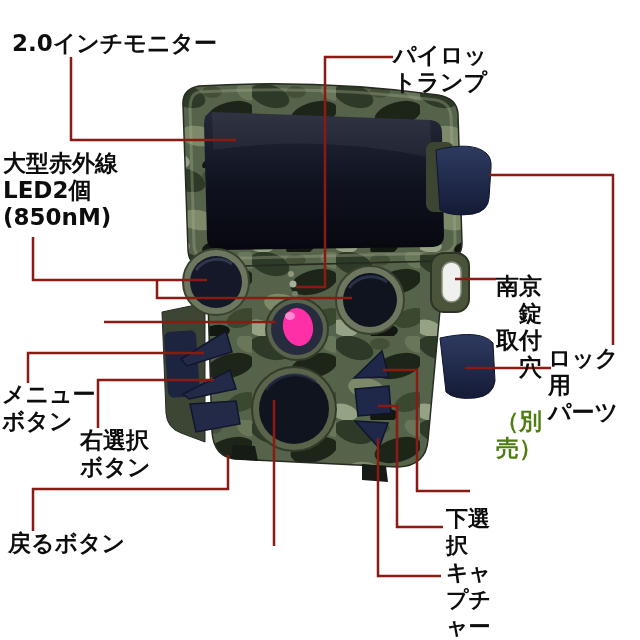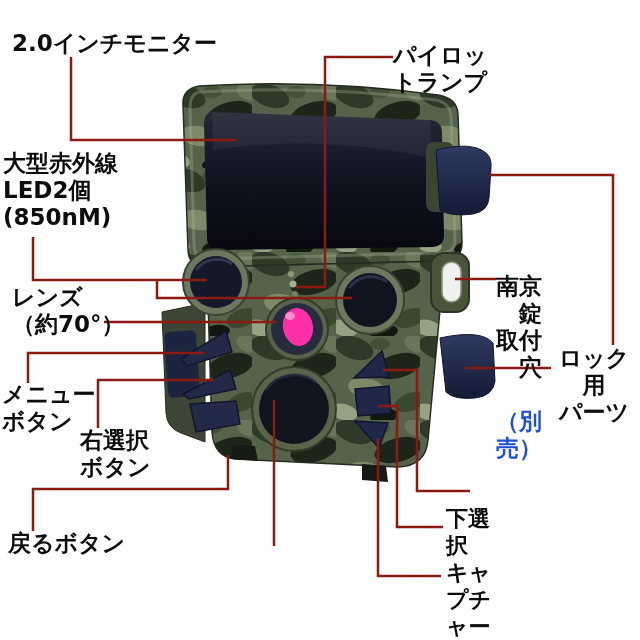--- a/index.html
+++ b/index.html
@@ -8,22 +8,22 @@
     font-family:"DejaVu Sans","Liberation Sans",sans-serif;
   }
   #stage{position:absolute;left:0;top:0;width:508px;height:640px;}
   svg{position:absolute;left:0;top:0;}
   .lbl{
     position:absolute;
     font-size:23px;font-weight:bold;color:#0d0d0d;
     line-height:27px;white-space:pre-line;letter-spacing:0px;
   }
   .lbl .blk{display:block;white-space:pre-line;text-align:right;}
-  .red{color:#1d4ed8;}
-  .ctr{text-align:center;}
+  .red{color:#4d7c0f;}
+  .ctr{text-align:left;}
   .sm{font-size:22px;}
 </style>
 </head>
 <body>
 
 <div id="stage">
 
 <svg width="640" height="640" viewBox="0 0 640 640">
   <defs>
     <pattern id="camo" width="84" height="84" patternUnits="userSpaceOnUse">
@@ -134,22 +134,20 @@
     <polyline points="378,406 397,406 397,527 443,527"></polyline>
     <polyline points="378,438 378,576 441,576"></polyline>
   </g>
 </svg>
 
 <div class="lbl" style="left:12px;top:30px">2.0インチモニター</div>
 <div class="lbl" style="left:393px;top:42px">パイロットランプ</div>
 <div class="lbl" style="left:3px;top:150px">大型赤外線
 LED2個
 (850nM)</div>
-<div class="lbl" style="left:12px;top:284px">レンズ
-（約70°）</div>
 <div class="lbl" style="left:2px;top:381px">メニュー
 ボタン</div>
 <div class="lbl" style="left:80px;top:427px">右選択
 ボタン</div>
 <div class="lbl" style="left:8px;top:530px">戻るボタン</div>
 
 <div class="lbl" style="left:496px;top:246px">
   <span class="blk">南京錠
 取付穴</span>
   <span class="blk red">（別売）</span>

